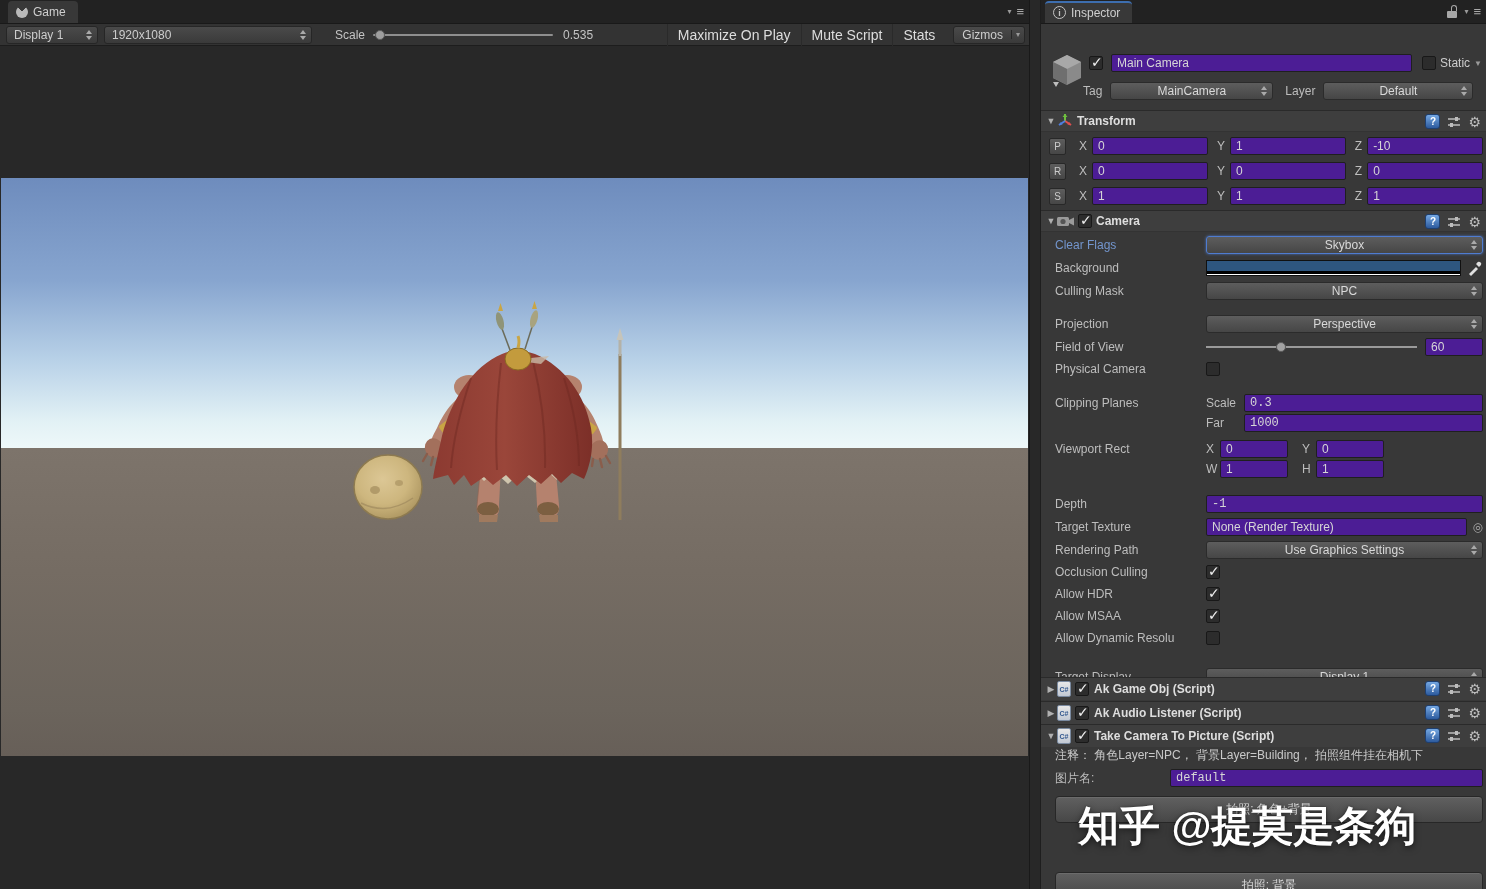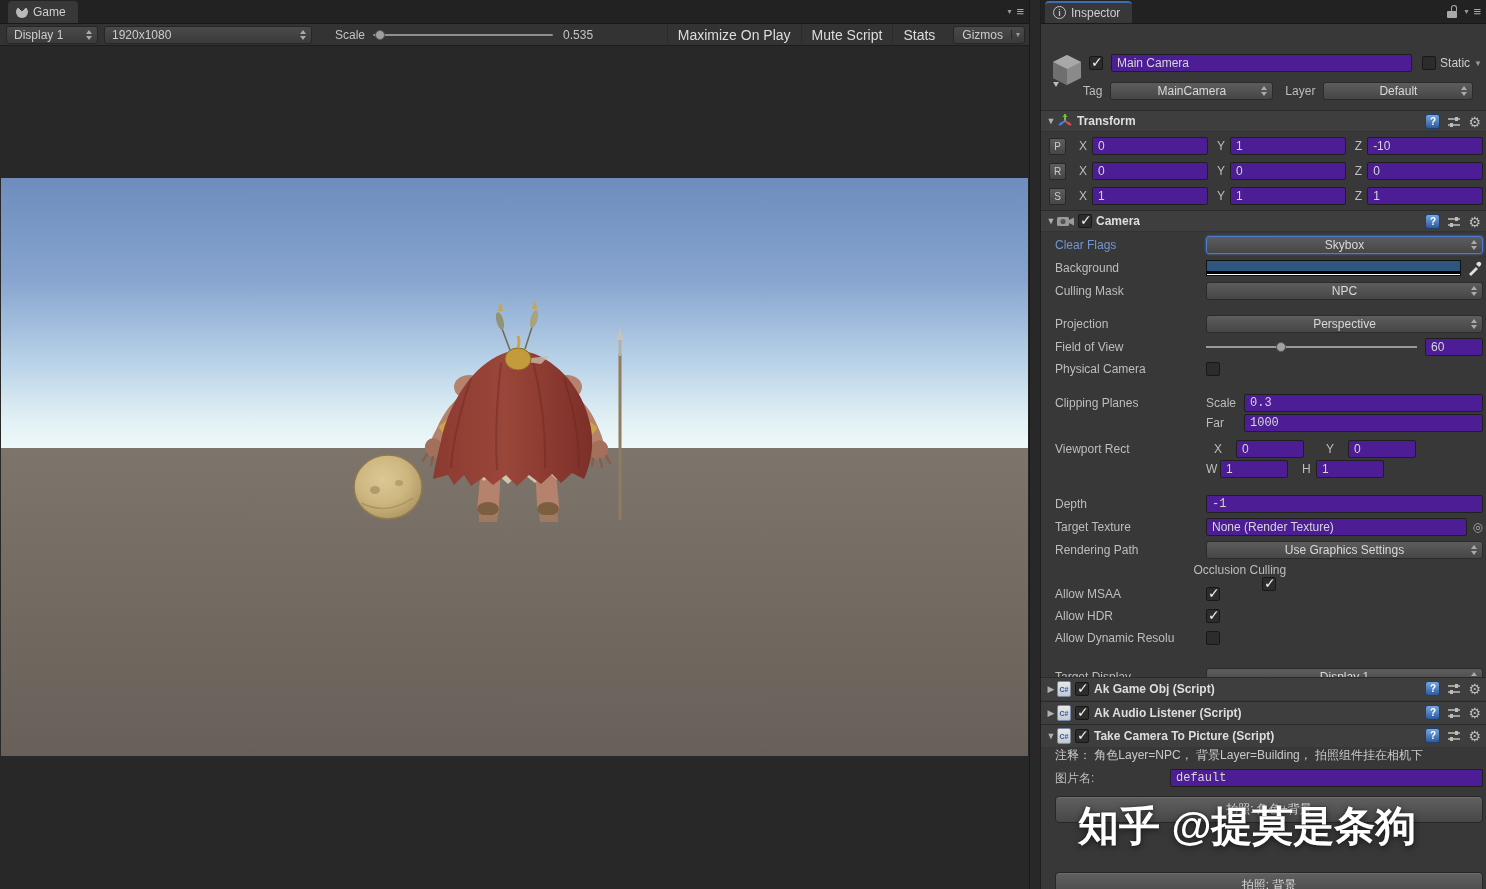--- a/index.html
+++ b/index.html
@@ -455,21 +455,21 @@
         <div class="row" style="height:19px;">
           <span class="lbl"></span>
           <span class="sublbl">Far</span>
           <div class="tfield grow">
               <span>1000</span>
             </div>
         </div>
 
         <div class="spacer4"></div>
 
-        <div class="row" style="height:19px;margin-bottom:1px;gap:8px;">
+        <div class="row" style="height:19px;margin-bottom:1px;">
           <span class="lbl">Viewport Rect</span>
           <span style="width:14px;color:#bdbdbd;">X</span>
           <div class="tfield" style="width:68px;">
               <span>0</span>
             </div>
           <span style="width:14px;margin-left:14px;color:#bdbdbd;">Y</span>
           <div class="tfield" style="width:68px;">
               <span>0</span>
             </div>
         </div>
@@ -503,30 +503,30 @@
         </div>
 
         <div class="row">
           <span class="lbl">Rendering Path</span>
           <div class="dropdown">
             <span>Use Graphics Settings</span>
             <span class="updown"></span>
           </div>
         </div>
 
-        <div class="row" style="height:18px;margin-bottom:4px;flex-direction:column;">
+        <div class="row" style="height:18px;margin-bottom:4px;">
           <span class="lbl">Occlusion Culling</span>
           <span class="cb checked"></span>
         </div>
         <div class="row" style="height:18px;margin-bottom:4px;">
+          <span class="lbl">Allow HDR</span>
+          <span class="cb checked"></span>
+        </div>
+        <div class="row" style="height:18px;margin-bottom:4px;">
           <span class="lbl">Allow MSAA</span>
-          <span class="cb checked"></span>
-        </div>
-        <div class="row" style="height:18px;margin-bottom:4px;">
-          <span class="lbl">Allow HDR</span>
           <span class="cb checked"></span>
         </div>
         <div class="row" style="height:18px;margin-bottom:4px;">
           <span class="lbl" style="width:146px;">Allow Dynamic Resolu</span>
           <span class="cb" style="margin-left:5px;"></span>
         </div>
 
         <div class="spacer16"></div>
 
         <div class="row">

